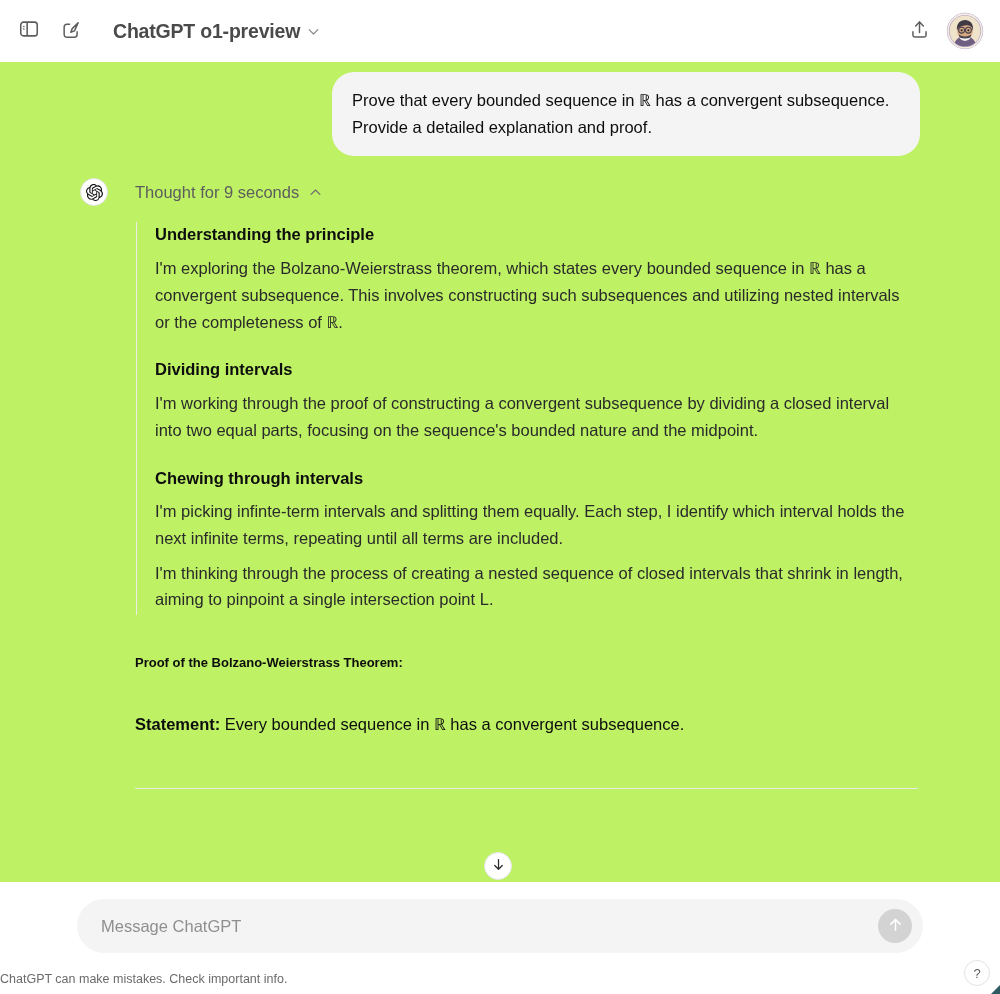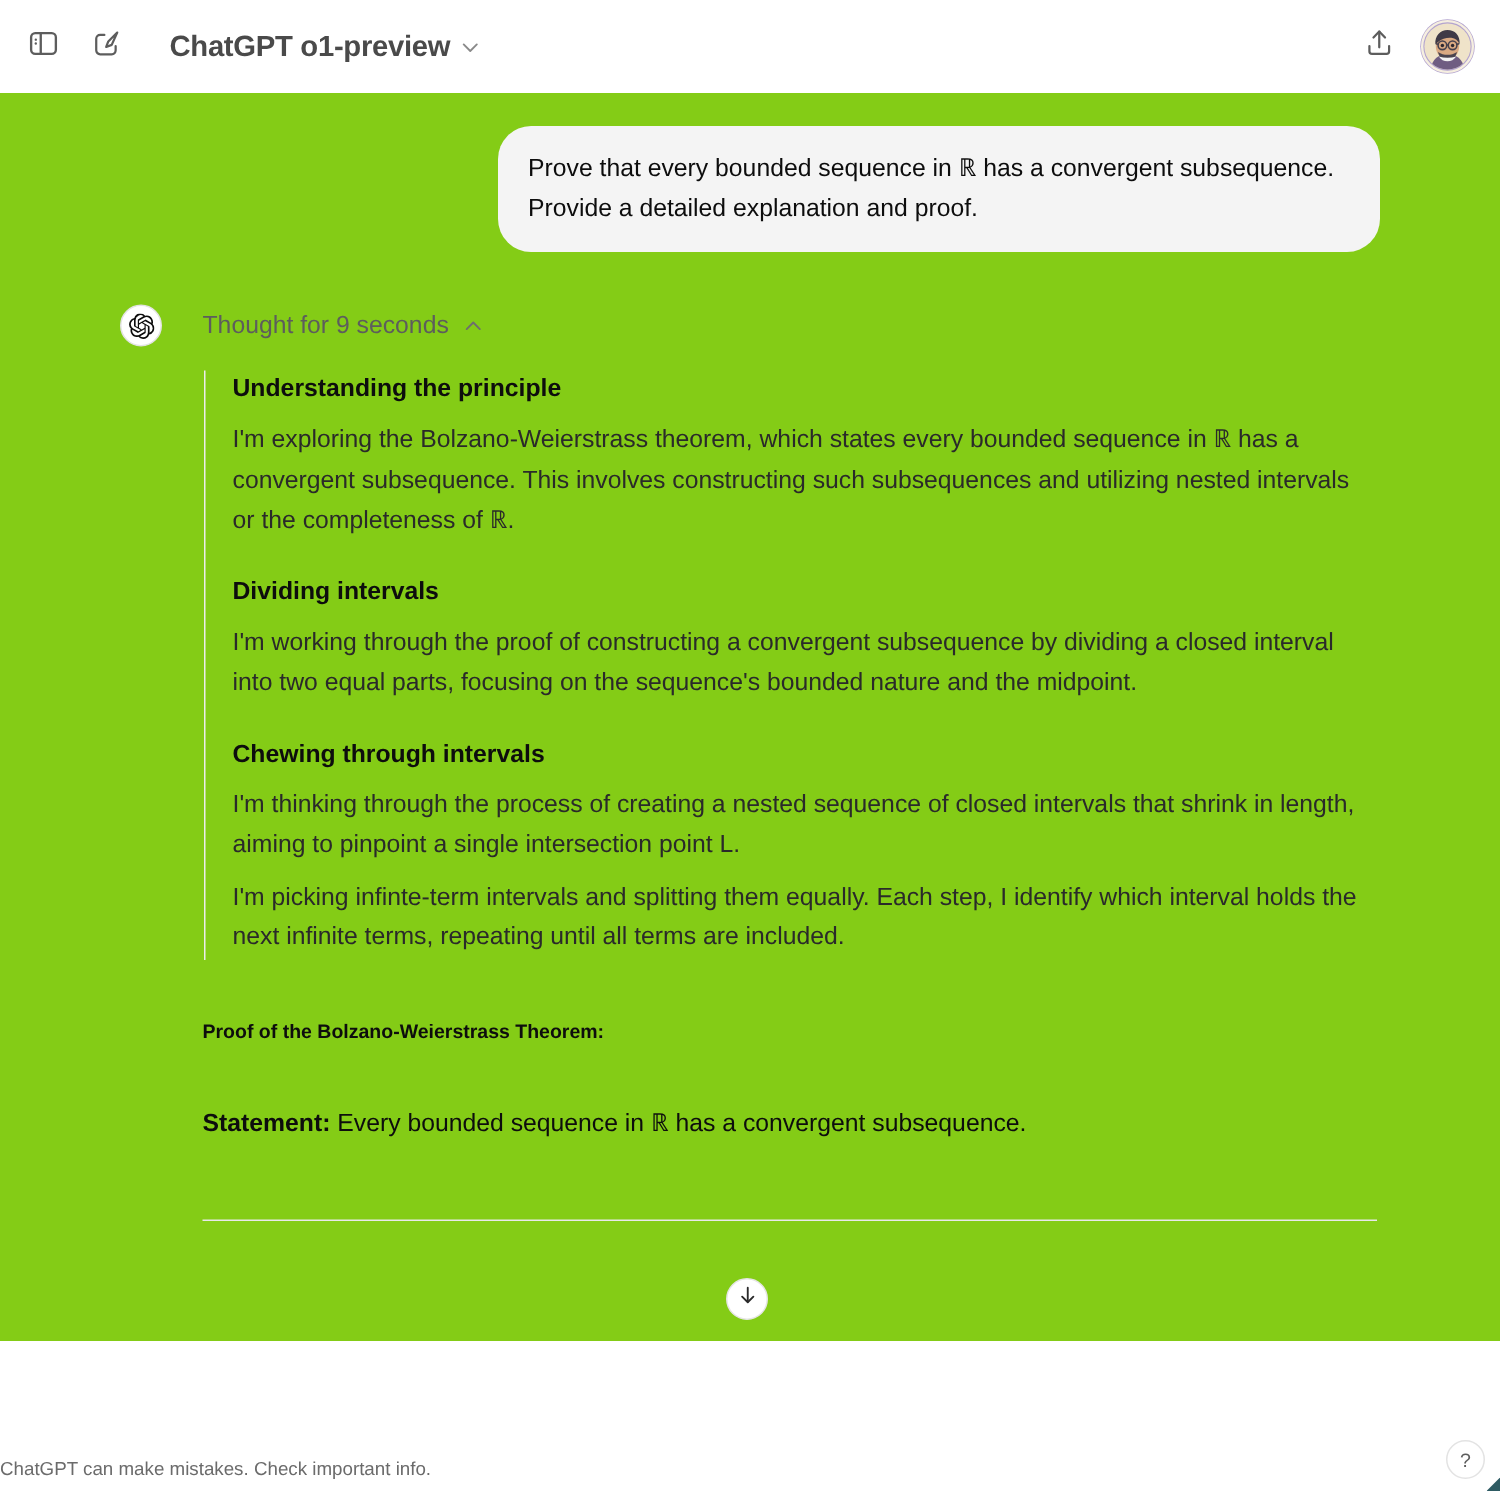--- a/index.html
+++ b/index.html
@@ -63,25 +63,25 @@
     width: 38px; height: 38px;
     border-radius: 50%;
     cursor: pointer;
     overflow: hidden;
     flex: none;
   }
 
   
   .chat-scroll {
     position: absolute;
-    top: 62px; left: 0;
+    top: 50px; left: 0;
     width: 1000px;
     height: 832px;
     overflow: hidden;
-    background: #84cc16;
+    background: #bef264;
   }
   .chat-inner {
     width: 840px;
     margin: 0 auto;
     padding-top: 22px;
   }
 
   
   .user-row { display: flex; justify-content: flex-end; }
   .user-bubble {
@@ -90,21 +90,21 @@
     border-radius: 22px;
     padding: 15px 22px 16px 20px;
     font-size: 16.5px;
     line-height: 1.62;
     color: #0d0d0d;
   }
 
   
   .assistant-block {
     position: relative;
-    margin-top: 35px;
+    margin-top: 22px;
     padding-left: 55px;
   }
   .gpt-avatar {
     position: absolute;
     left: 0; top: 0;
     width: 28px; height: 28px;
     border-radius: 50%;
     border: 1px solid #e3e3e3;
     display: flex; align-items: center; justify-content: center;
     background: #fff;
@@ -362,22 +362,22 @@
       </div>
 
       <div class="thinking-body">
         <div class="think-h">Understanding the principle</div>
         <div class="think-p">I'm exploring the Bolzano-Weierstrass theorem, which states every bounded sequence in ℝ has a convergent subsequence. This involves constructing such subsequences and utilizing nested intervals or the completeness of ℝ.</div>
 
         <div class="think-h">Dividing intervals</div>
         <div class="think-p">I'm working through the proof of constructing a convergent subsequence by dividing a closed interval into two equal parts, focusing on the sequence's bounded nature and the midpoint.</div>
 
         <div class="think-h">Chewing through intervals</div>
+        <div class="think-p">I'm picking infinte-term intervals and splitting them equally. Each step, I identify which interval holds the next infinite terms, repeating until all terms are included.</div>
         <div class="think-p">I'm thinking through the process of creating a nested sequence of closed intervals that shrink in length, aiming to pinpoint a single intersection point L.</div>
-        <div class="think-p">I'm picking infinte-term intervals and splitting them equally. Each step, I identify which interval holds the next infinite terms, repeating until all terms are included.</div>
       </div>
 
       <div class="answer">
         <div class="ans-strong-line">Proof of the Bolzano-Weierstrass Theorem:</div>
 
         <div class="ans-p"><b>Statement:</b><span> Every bounded sequence in ℝ has a convergent subsequence.</span></div>
 
         <hr class="divider">
 
 
@@ -390,19 +390,30 @@
 <div class="scroll-down-btn">
   <span>
     <svg width="15" height="15" viewBox="0 0 24 24" fill="none" stroke="currentColor" stroke-width="2" stroke-linecap="round" stroke-linejoin="round">
       <line x1="12" y1="4" x2="12" y2="19"></line>
       <polyline points="6,13.5 12,19.5 18,13.5"></polyline>
     </svg>
   </span>
 </div>
 
 <div class="composer-area">
+  <div class="composer">
+    <input class="composer-input" type="text" placeholder="Message ChatGPT" style="">
+    <button class="send-btn">
+      <span>
+        <svg width="17" height="17" viewBox="0 0 24 24" fill="none" stroke="currentColor" stroke-width="2.2" stroke-linecap="round" stroke-linejoin="round">
+          <line x1="12" y1="20" x2="12" y2="5"></line>
+          <polyline points="5.5,11.5 12,5 18.5,11.5"></polyline>
+        </svg>
+      </span>
+    </button>
+  </div>
 
   <div class="footer-note">ChatGPT can make mistakes. Check important info.</div>
 
   <div class="help-btn">?</div>
 </div>
 
 <div class="corner-artifact"></div>
 
 </body></html>

